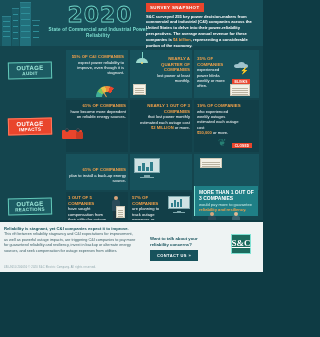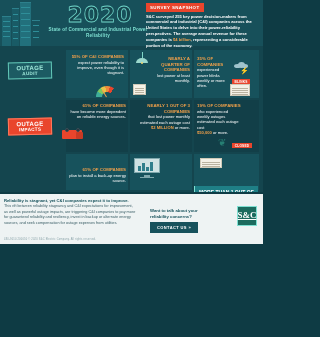--- a/index.html
+++ b/index.html
@@ -5,21 +5,21 @@
   * { margin:0; padding:0; box-sizing:border-box; }
   html,body { width:263px; height:337px; overflow:hidden; }
   body {
     font-family:"Liberation Sans", sans-serif;
     background:#0e3b44;
     color:#ffffff;
     font-size:4px;
     line-height:1.25;
     position:relative;
   }
-  .page { position:relative; width:263px; height:244px; overflow:hidden; background:#14454e; }
+  .page { position:relative; width:263px; height:272px; overflow:hidden; background:#14454e; }
 
   
   .header { position:absolute; left:0; top:0; width:263px; height:46px; background:#17505a; }
   .skyline { position:absolute; left:0; top:0; width:62px; height:46px; }
   .bldg { position:absolute; bottom:0; background:#1d6470; border-top:1px solid #2d808c; }
   .bldg.b1 { left:2px; width:9px; height:30px; }
   .bldg.b2 { left:12px; width:7px; height:38px; background:#195b66; }
   .bldg.b3 { left:20px; width:11px; height:44px; background:#22707c; }
   .bldg.b4 { left:32px; width:8px; height:26px; background:#17525c; }
   .bldg .win { position:absolute; left:1px; right:1px; height:1px; background:#2e8e99; }
@@ -156,21 +156,21 @@
   .callout .t2 b { color:#f0a04a; }
 
   
   .footer { position:absolute; left:0; bottom:0; width:263px; height:50px; background:#eef3f3; color:#1c4c55; }
   .footer-head { position:absolute; left:4px; top:4px; width:132px; font-size:4.2px; font-weight:bold; color:#17525c; }
   .footer-body { position:absolute; left:4px; top:10px; width:132px; font-size:3.8px; line-height:1.45; color:#3a5e66; }
   .footer-legal { position:absolute; left:4px; bottom:3px; font-size:2.6px; color:#8aa3a9; letter-spacing:0.2px; }
   .footer-cta { position:absolute; left:150px; top:14px; width:62px; }
   .footer-cta .cta-title { color:#17525c; }
   .footer-cta .cta-btn { background:#17525c; color:#ffffff; border-color:#17525c; }
-  .footer-logo { position:absolute; right:6px; top:12px;text-decoration:underline; }
+  .footer-logo { position:absolute; right:12px; top:12px;text-decoration:underline; }
 
   .ground { position:absolute; left:0; bottom:50px; width:263px; height:2px; background:#0e3b44; }
   .leaf { position:absolute; color:#2b8f7e; font-size:10px; line-height:1; opacity:.8; }
 </style>
 </head>
 <body>
 
 <div class="page">
 
   <div class="header">

